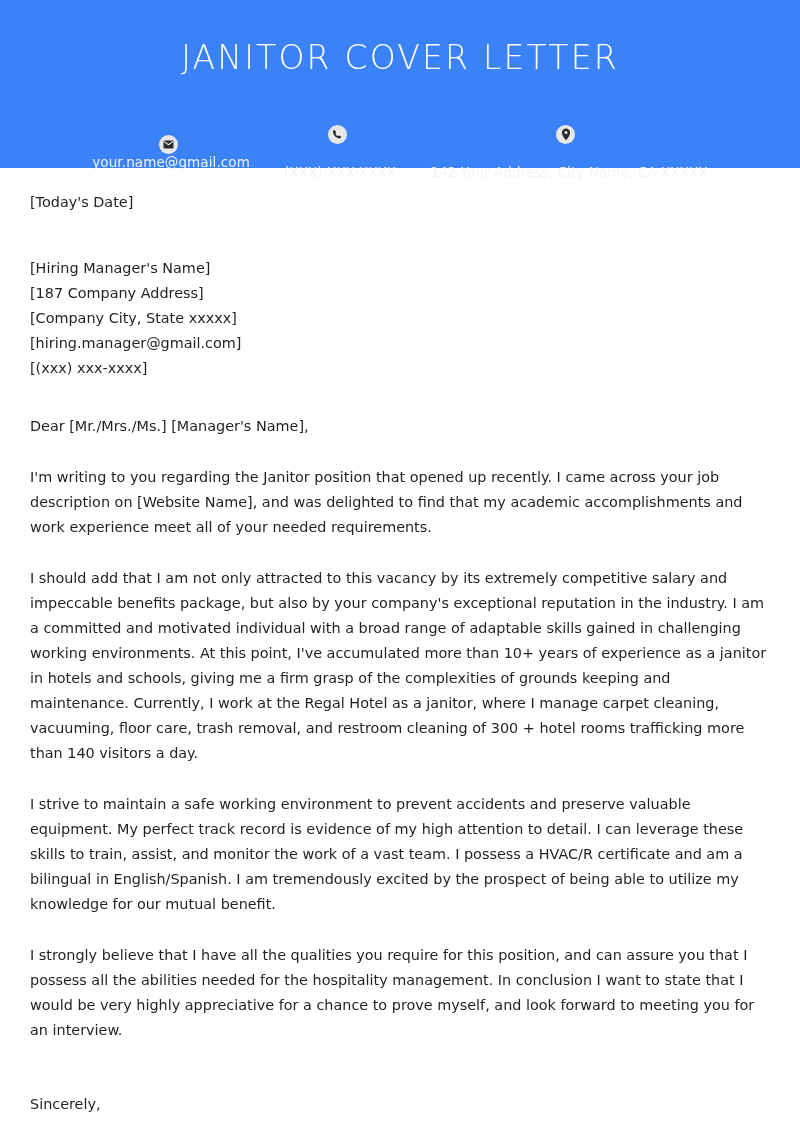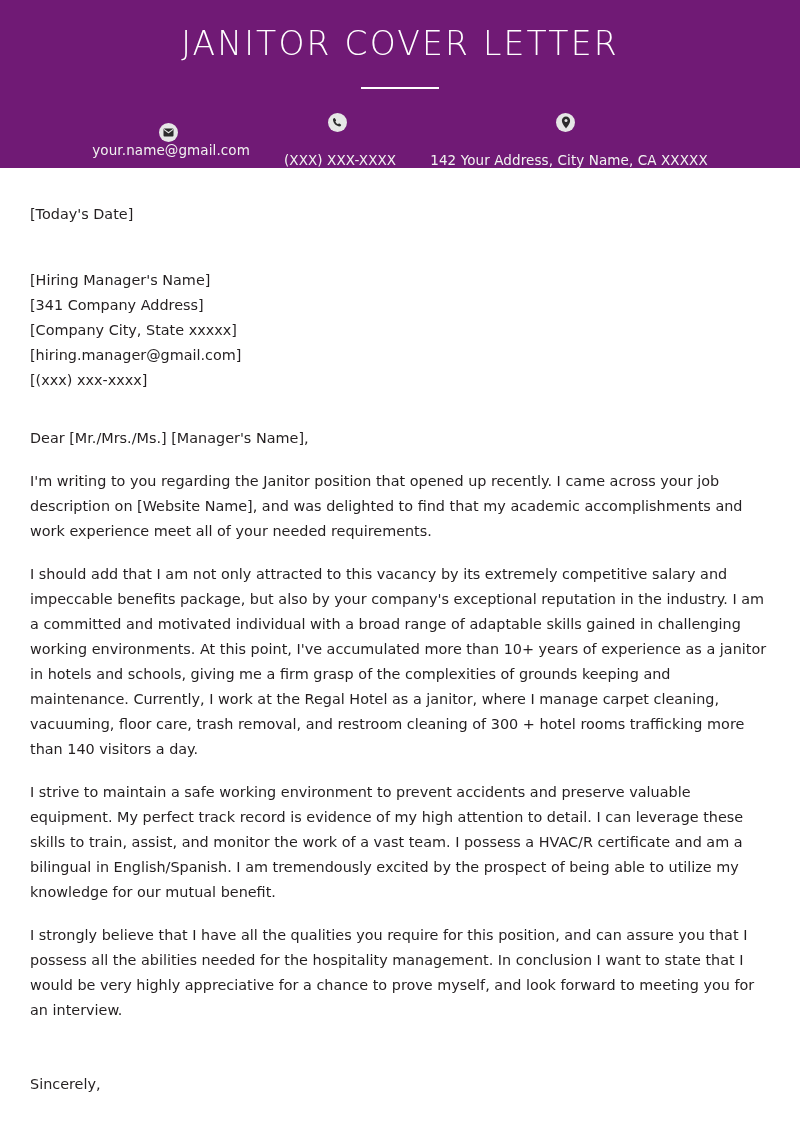--- a/index.html
+++ b/index.html
@@ -19,27 +19,27 @@
     position: relative;
     width: 800px;
     height: 1132px;
     background: #ffffff;
   }
 
   
   .header {
     width: 800px;
     height: 168px;
-    background: #701a75;
+    background: #3b82f6;
     box-sizing: border-box;
     display: flex;
     flex-direction: column;
     align-items: center;
     justify-content: flex-start;
-    padding-top: 27px;
+    padding-top: 41px;
   }
 
   .header-title {
     color: #ffffff;
     font-family: "DejaVu Sans", sans-serif;
     font-size: 33px;
     font-weight: 300;
     letter-spacing: 2.2px;
     line-height: 1;
     white-space: nowrap;
@@ -99,33 +99,33 @@
 
   .letter-line,
   .letter-para {
     font-family: "DejaVu Sans", sans-serif;
     font-size: 14.4px;
     line-height: 25px;
     color: #231f20;
     text-align: left;
   }
 
-  .date-block { margin-top: 34px; }
+  .date-block { margin-top: 22px; }
 
   .recipient-block { margin-top: 41px; }
   .recipient-block .letter-line { margin: 0; }
 
   .salutation { margin-top: 33px; }
 
   .letter-para {
     margin: 0;
     max-width: 740px;
   }
 
-  .para-spacer { margin-top: 18px; }
+  .para-spacer { margin-top: 26px; }
 
   .closing { margin-top: 49px; }
   .signature { margin-top: 32px; }
 </style>
 </head>
 <body>
 
 <div class="page">
 
   <div class="header">
@@ -169,21 +169,21 @@
   </div>
 
   <div class="letter">
 
     <div class="date-block">
       <div class="letter-line">[Today's Date]</div>
     </div>
 
     <div class="recipient-block">
       <div class="letter-line">[Hiring Manager's Name]</div>
-      <div class="letter-line">[341 Company Address]</div>
+      <div class="letter-line">[187 Company Address]</div>
       <div class="letter-line">[Company City, State xxxxx]</div>
       <div class="letter-line">[hiring.manager@gmail.com]</div>
       <div class="letter-line">[(xxx) xxx-xxxx]</div>
     </div>
 
     <div class="salutation">
       <div class="letter-line">Dear [Mr./Mrs./Ms.] [Manager's Name],</div>
     </div>
 
     <p class="letter-para para-spacer">I'm writing to you regarding the Janitor position that opened up recently. I came across your job description on [Website Name], and was delighted to find that my academic accomplishments and work experience meet all of your needed requirements.</p>

